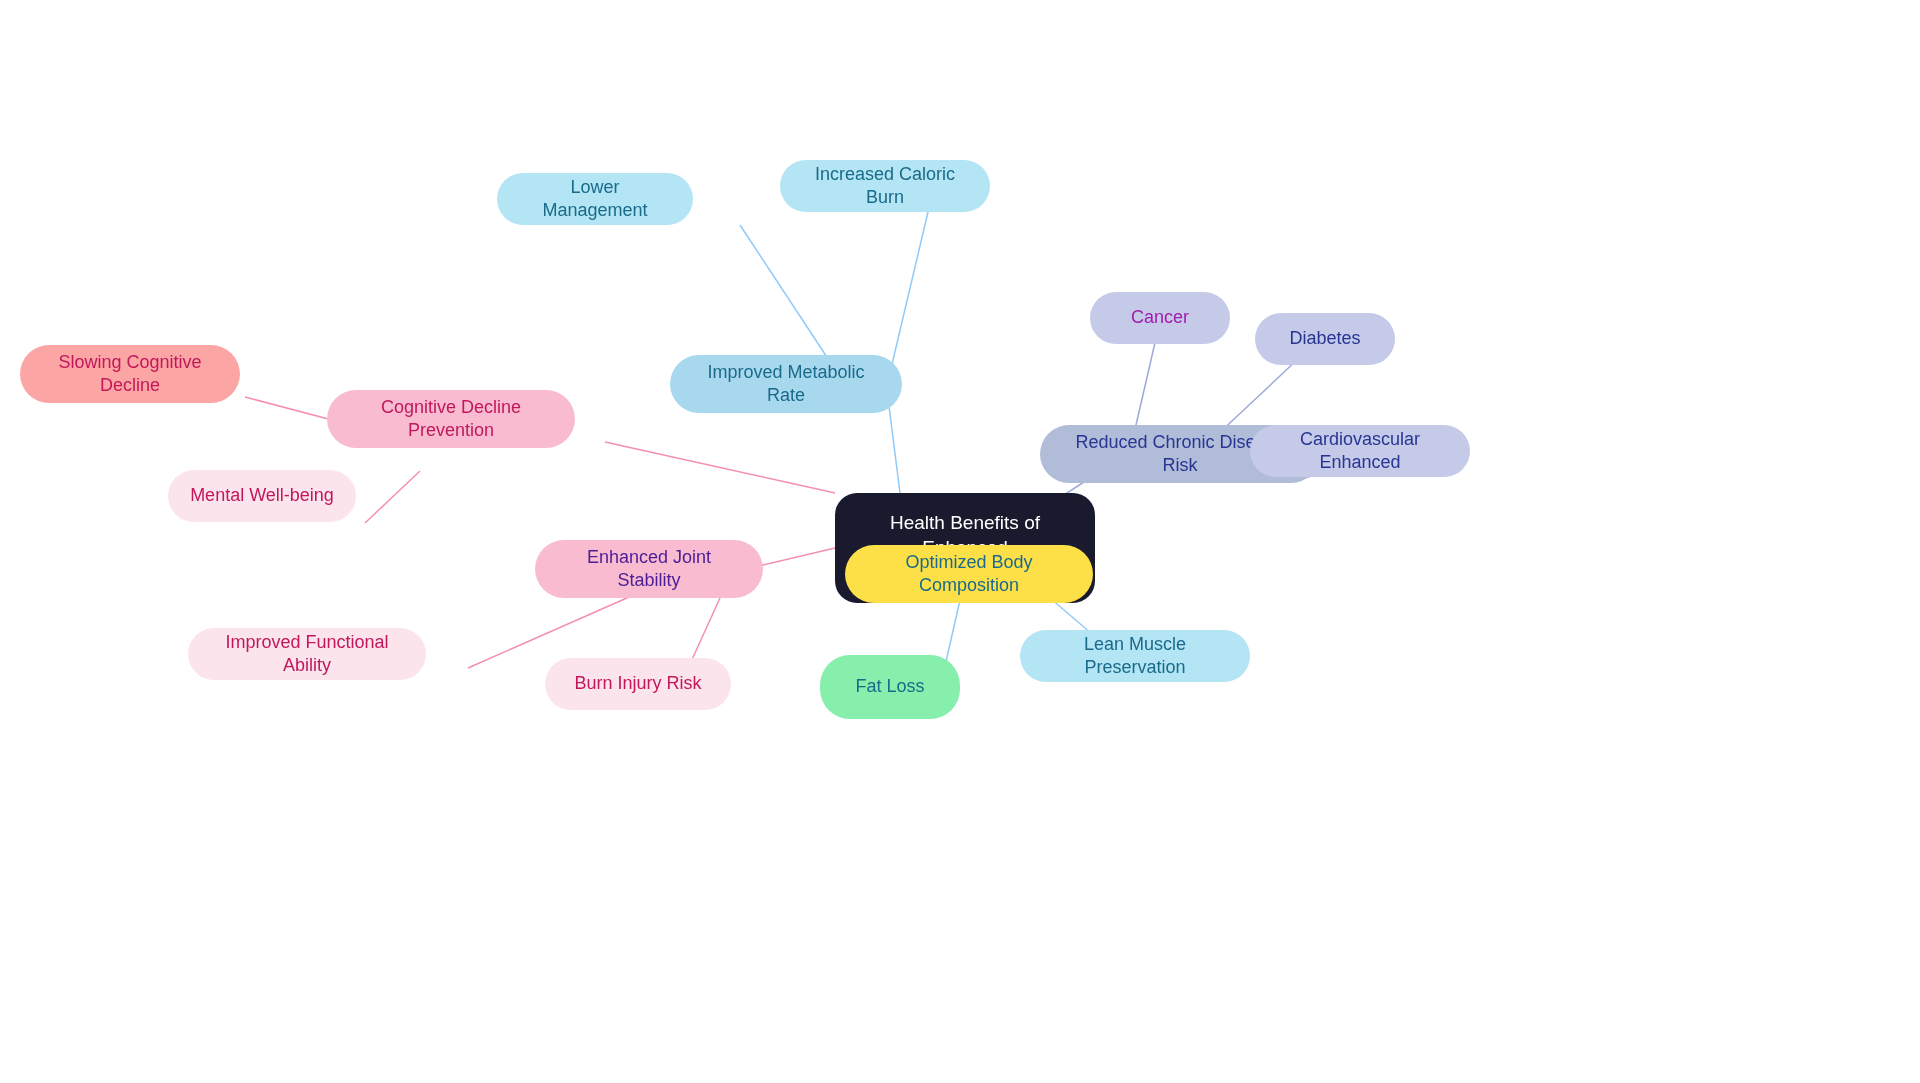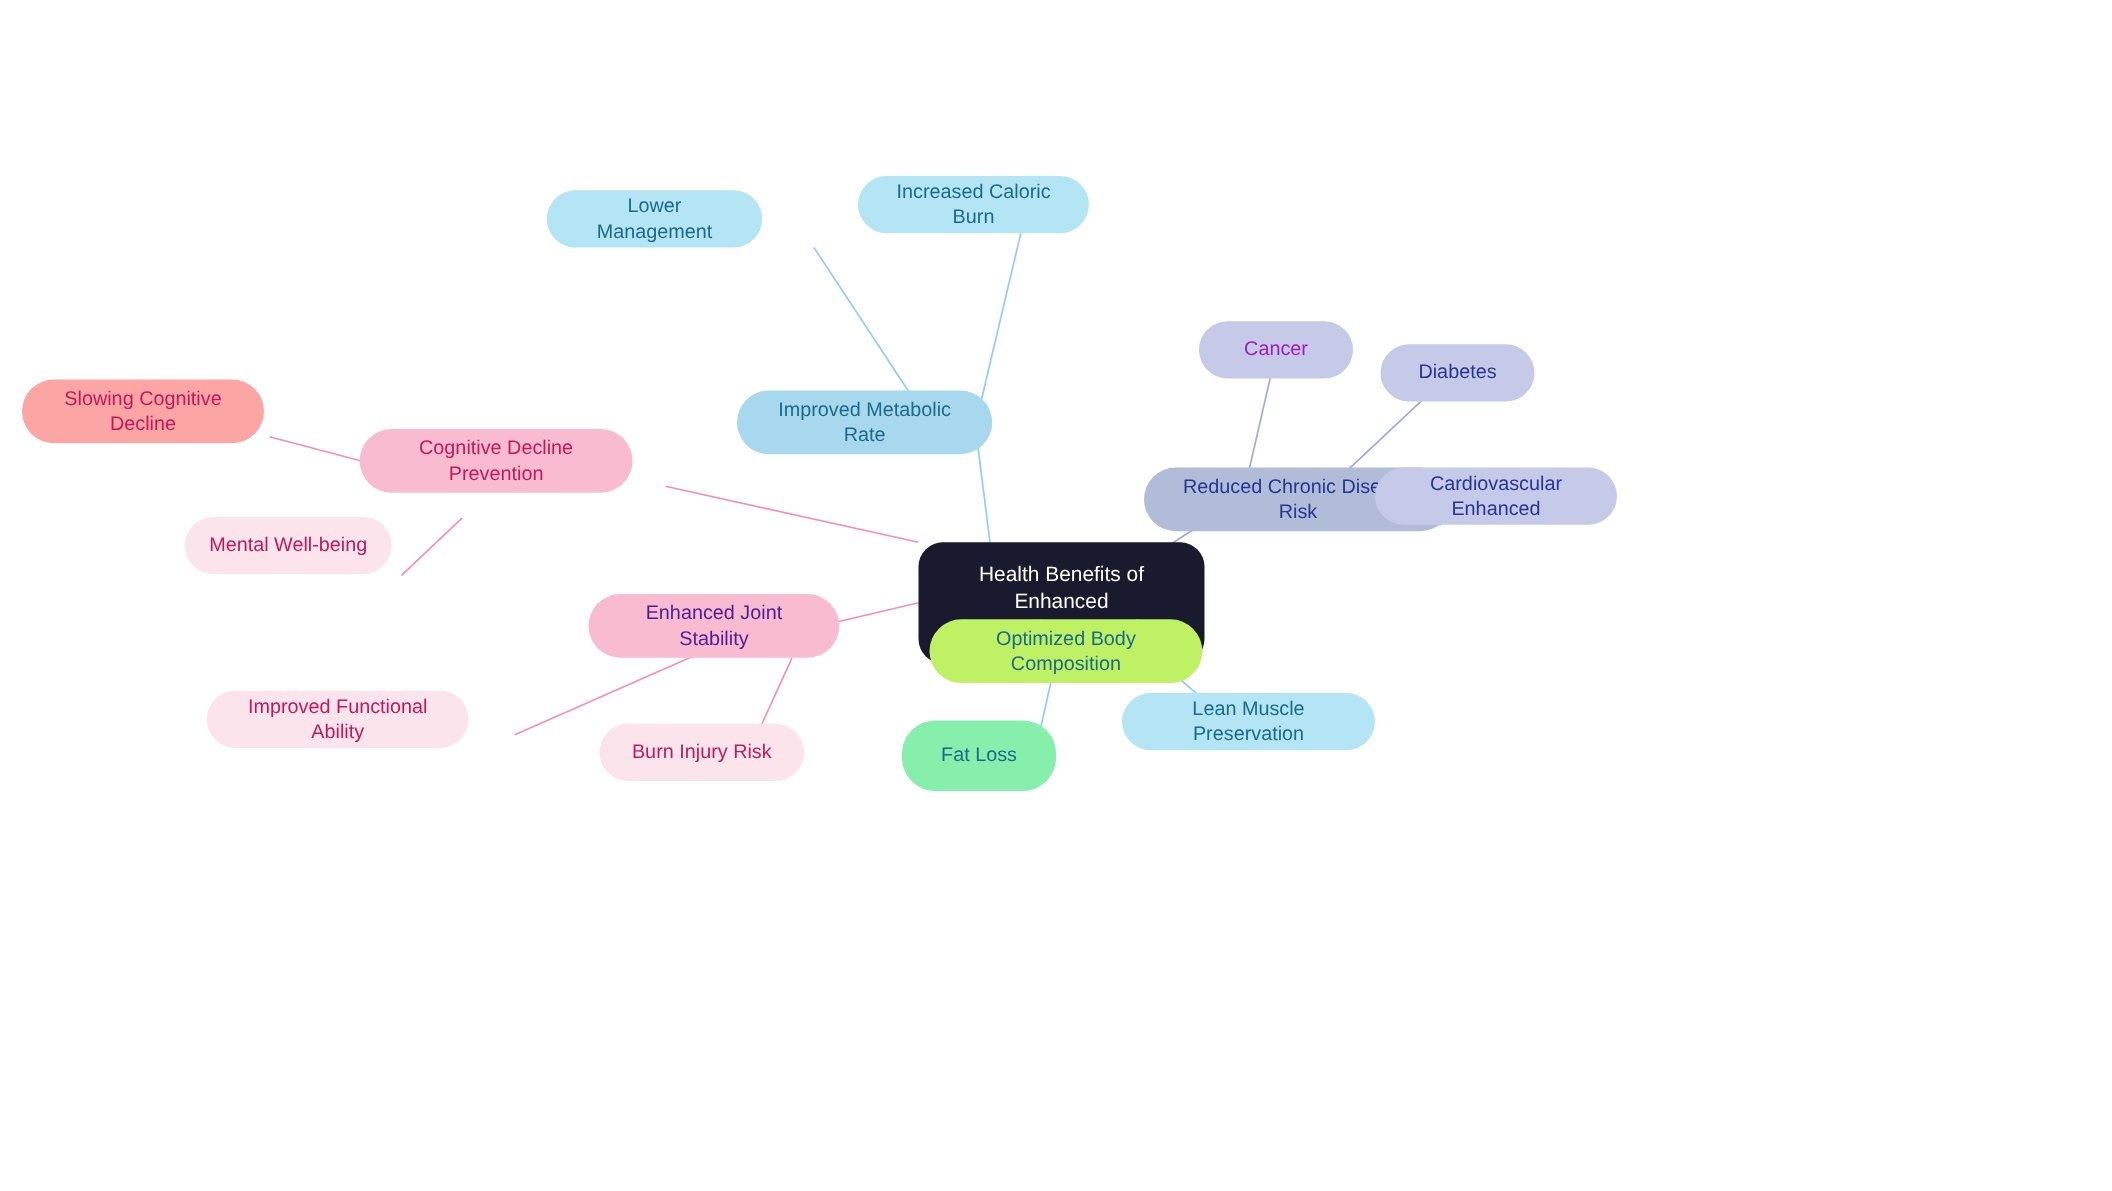--- a/index.html
+++ b/index.html
@@ -114,21 +114,21 @@
 </div>
 
 <div class="node node-blue" style="left:497px; top:173px; width:196px; height:52px; background:#b3e5f5; color:#1a6b8a;">
   <span>Lower Management</span>
 </div>
 
 <div class="node node-blue" style="left:780px; top:160px; width:210px; height:52px; background:#b3e5f5; color:#1a6b8a;">
   <span>Increased Caloric Burn</span>
 </div>
 
-<div class="node node-blue" style="left:845px; top:563px; width:248px; height:58px; background:#bef264; color:#1a6b8a;">
+<div class="node node-blue" style="left:845px; top:545px; width:248px; height:58px; background:#fde047; color:#1a6b8a;">
   <span>Optimized Body Composition</span>
 </div>
 
 <div class="node node-blue" style="left:820px; top:655px; width:140px; height:64px; background:#86efac; color:#1a6b8a;">
   <span>Fat Loss</span>
 </div>
 
 <div class="node node-blue" style="left:1020px; top:630px; width:230px; height:52px; background:#b3e5f5; color:#1a6b8a;">
   <span>Lean Muscle Preservation</span>
 </div>

